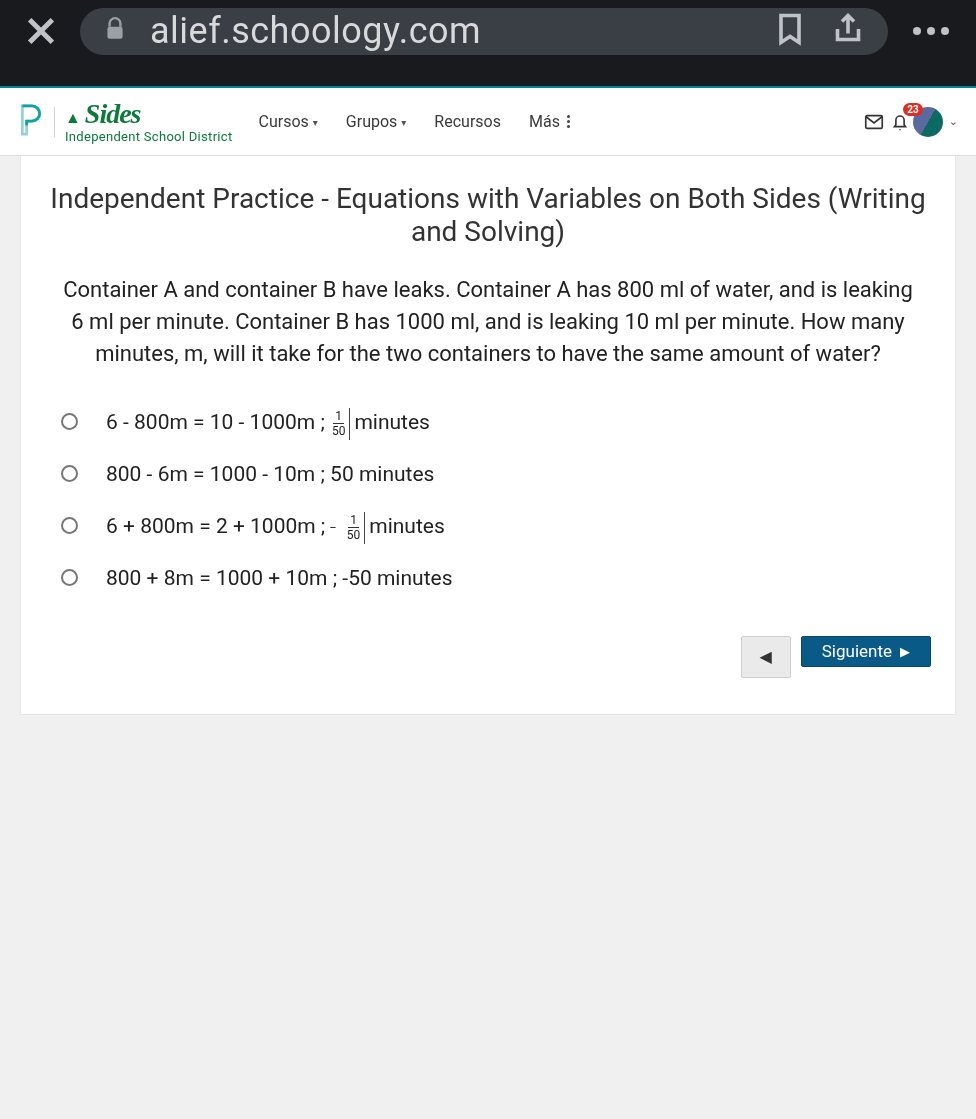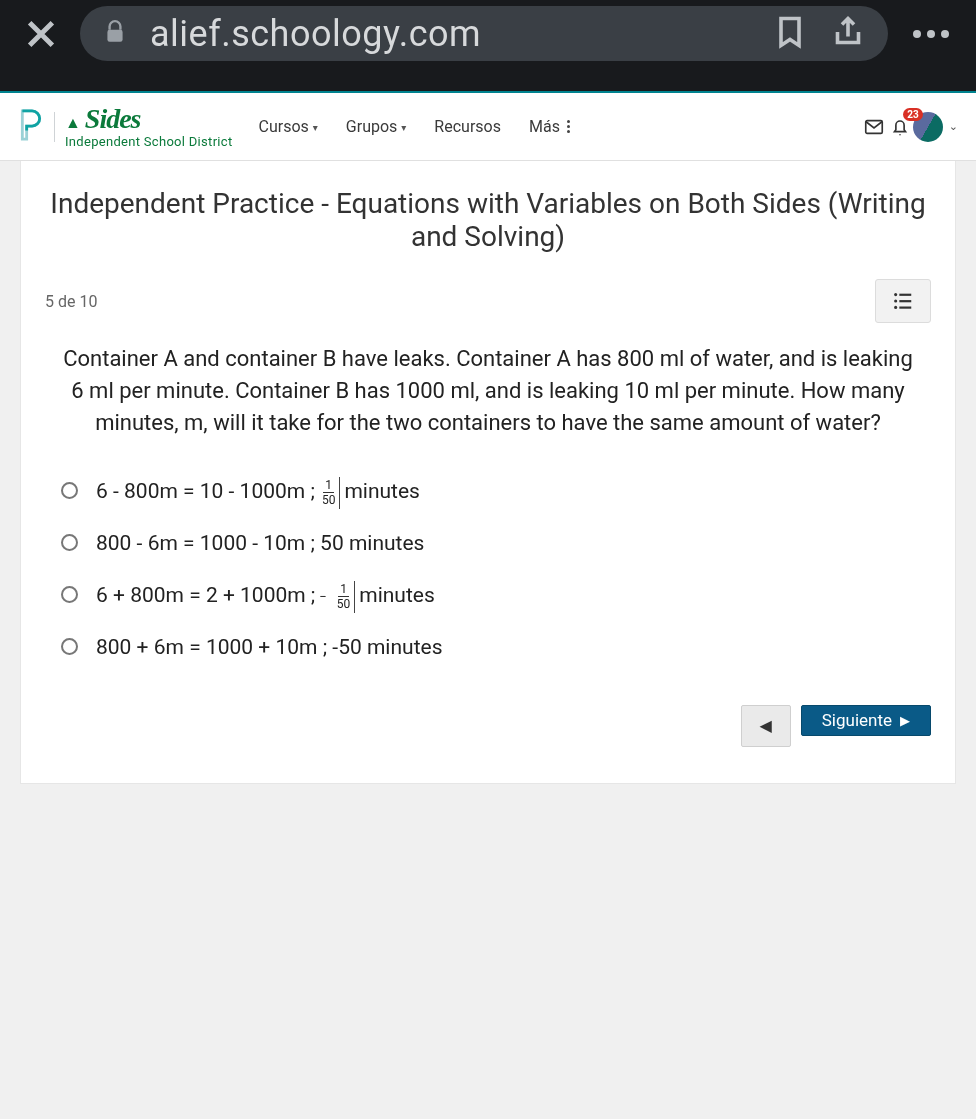--- a/index.html
+++ b/index.html
@@ -38,21 +38,21 @@
   .chrome-close{
     width:42px;height:42px;
     display:flex;align-items:center;justify-content:center;
     color:var(--browser-text);
   }
   .chrome-close svg{width:34px;height:34px;stroke:#bfc3c7;stroke-width:3.5;fill:none;}
   .address-pill{
     flex:1;
     background:var(--browser-pill);
     border-radius:40px;
-    height:55px;
+    height:47px;
     display:flex;
     align-items:center;
     padding:0 22px;
     gap:22px;
     min-width:0;
     overflow:hidden;
   }
   .lock-icon svg{width:26px;height:30px;fill:#9aa0a6;}
   .url-text{
     flex:1;
@@ -154,21 +154,21 @@
   .list-toggle svg{width:22px;height:22px;}
 
   .question{
     font-size:22px;line-height:1.45;color:#222;
     margin:0 14px 24px 14px;
     text-align:center;
   }
 
   .answers{margin:0 16px;}
   .answer{
-    display:flex;align-items:center;gap:18px;
+    display:flex;align-items:center;gap:28px;
     font-size:21px;color:#222;
     padding:12px 0;
     cursor:pointer;
   }
   .answer .radio{
     width:17px;height:17px;border:2px solid #777;border-radius:50%;
     flex:0 0 auto;
   }
   .answer .label{display:flex;align-items:center;flex-wrap:wrap;gap:4px;}
 
@@ -304,33 +304,20 @@
       <div class="avatar-group">
         <span class="avatar"></span>
         <span class="avatar-caret">⌄</span>
       </div>
     </div>
   </div>
 
   <div class="card">
     <div class="card-title">Independent Practice - Equations with Variables on Both Sides (Writing and Solving)</div>
 
-    <div class="progress-row">
-      <div class="progress-text">5 de 10</div>
-      <div class="list-toggle">
-        <svg viewBox="0 0 24 24">
-          <circle cx="4" cy="5" r="1.7" fill="#333"></circle>
-            <rect x="8" y="4" width="13" height="2.4" fill="#333"></rect>
-          <circle cx="4" cy="12" r="1.7" fill="#333"></circle>
-            <rect x="8" y="11" width="13" height="2.4" fill="#333"></rect>
-          <circle cx="4" cy="19" r="1.7" fill="#333"></circle>
-            <rect x="8" y="18" width="13" height="2.4" fill="#333"></rect>
-        </svg>
-      </div>
-    </div>
 
     <div class="question">Container A and container B have leaks. Container A has 800 ml of water, and is leaking 6 ml per minute. Container B has 1000 ml, and is leaking 10 ml per minute. How many minutes, m, will it take for the two containers to have the same amount of water?</div>
 
     <div class="answers">
 
       <div class="answer">
         <span class="radio"></span>
         <span class="label">
           <span>6 - 800m = 10 - 1000m ; </span>
           <span class="frac">
@@ -357,21 +344,21 @@
             <span class="num">1</span>
             <span class="den">50</span>
           </span>
           <span> minutes</span>
         </span>
       </div>
 
       <div class="answer">
         <span class="radio"></span>
         <span class="label">
-          <span>800 + 6m = 1000 + 10m ; -50 minutes</span>
+          <span>800 + 8m = 1000 + 10m ; -50 minutes</span>
         </span>
       </div>
 
     </div>
 
     <div class="nav-buttons">
       <div class="btn-prev">
         <span>◀</span>
       </div>
       <div class="btn-next">

